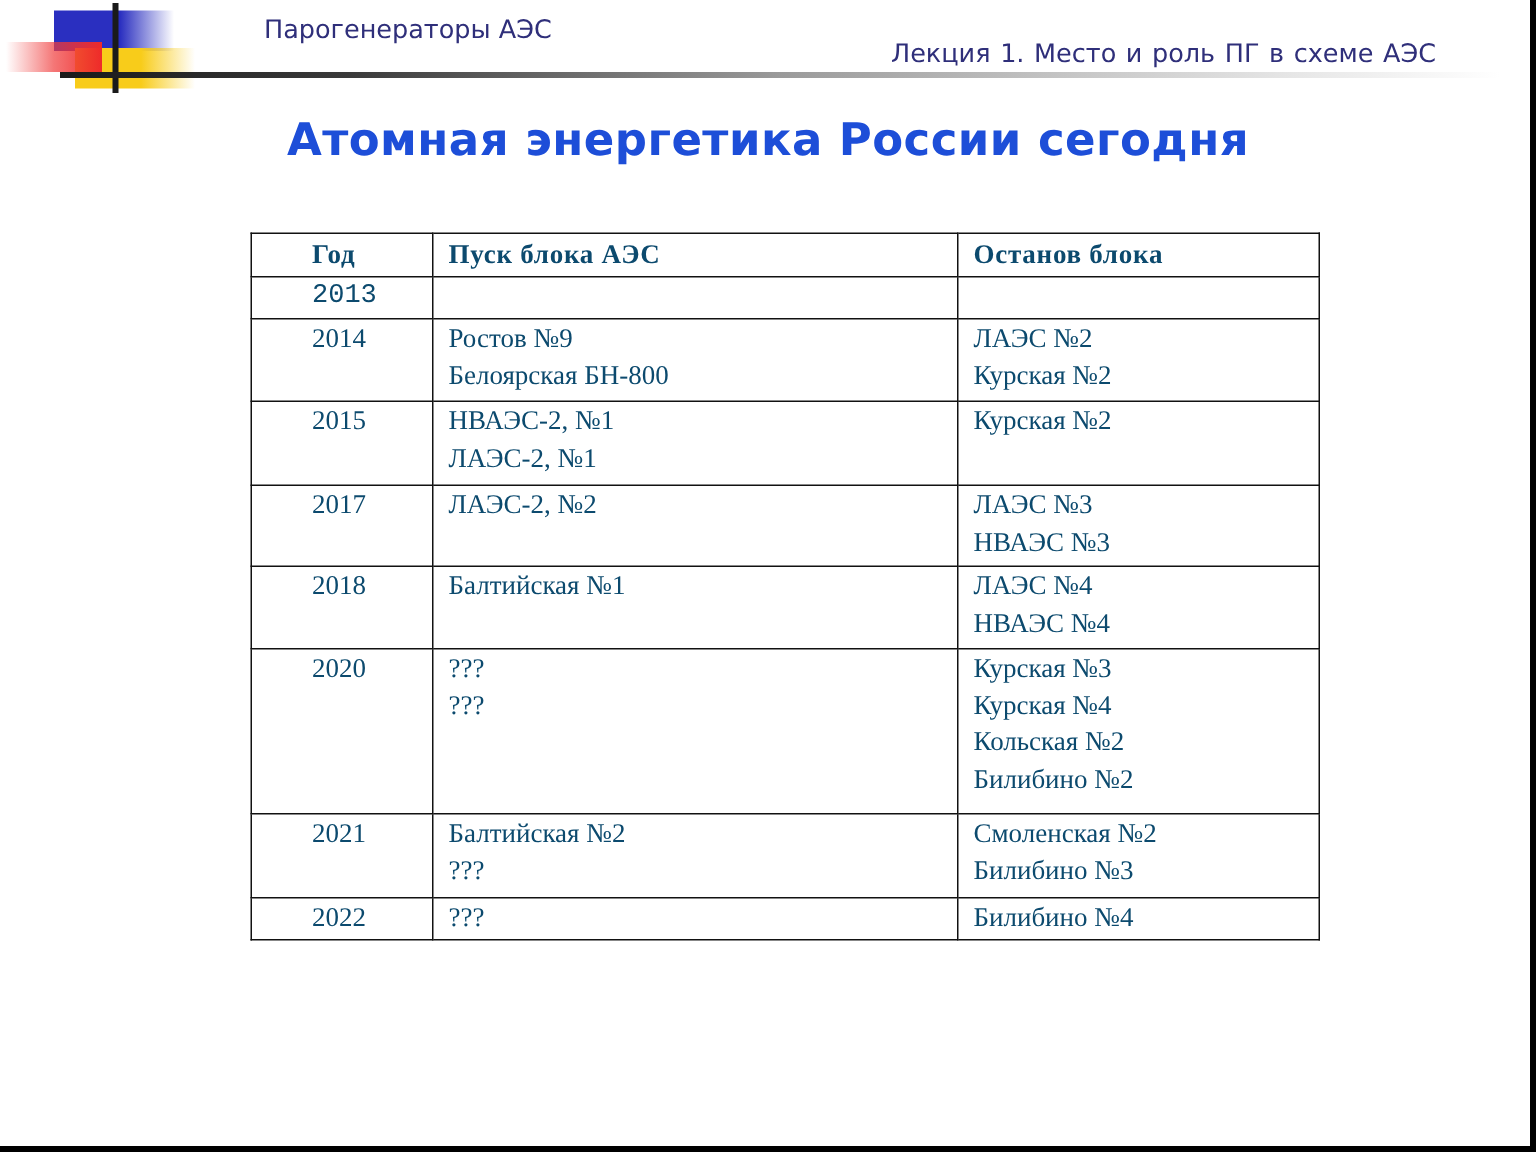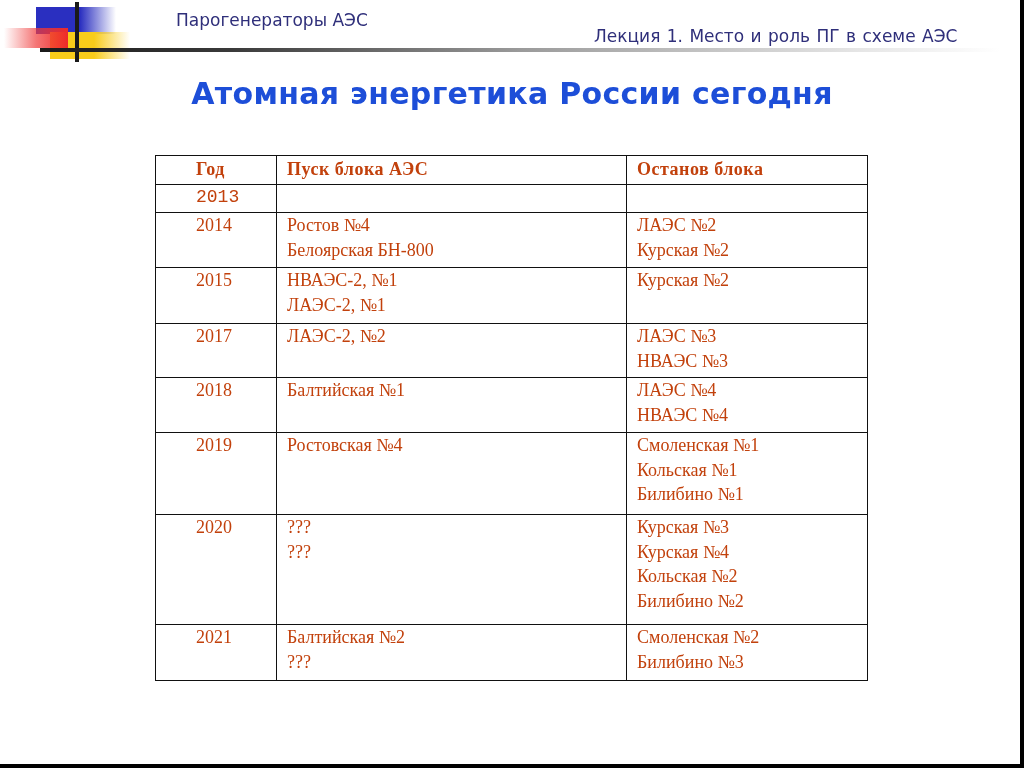--- a/index.html
+++ b/index.html
@@ -23,23 +23,23 @@
     .hrule { position: absolute; left: 40px; top: 48px; width: 960px; height: 4px;
       background: linear-gradient(to right, #1a1a1a 0%, #3a3a3a 20%, #9a9a9a 50%, #e5e5e5 85%, rgba(255,255,255,0) 100%); }
 
     .hdr-left { position: absolute; left: 128px; top: 10px; font-size: 17px; color: #2f2f7a; margin-left: 48px; }
     .hdr-right { position: absolute; left: 594px; top: 10px; font-size: 17px; color: #2f2f7a; word-spacing: 1px; margin-top: 16px; }
 
     .title { position: absolute; left: 0; width: 1024px; top: 76px; text-align: center;
       font-size: 30px; font-weight: bold; color: #1d4ed8; letter-spacing: 0.3px; }
 
     table.grid {
-      position: absolute; left: 155px; top: 155px; width: 712px;
+      position: absolute; left: 167px; top: 155px; width: 712px;
       border-collapse: collapse; table-layout: fixed;
-      font-family: "Liberation Serif", "DejaVu Serif", serif; font-size: 18px; color: #c2410c;
+      font-family: "Liberation Serif", "DejaVu Serif", serif; font-size: 18px; color: #0c4a6e;
     }
     table.grid td, table.grid th {
       border: 1px solid #111; vertical-align: top; padding: 0 10px; line-height: 24.5px;
       text-align: left;
     }
     table.grid th { font-weight: bold; height: 27px; padding-top: 1px; letter-spacing: 0.5px; }
     table.grid col.c-year { width: 121px; }
     table.grid col.c-start { width: 350px; }
     table.grid col.c-stop { width: 241px; }
     table.grid td.year, table.grid th.year { padding-left: 40px; }
@@ -79,21 +79,21 @@
   </thead>
   <tbody id="tbody">
       <tr style="height: 28px; font-family: Liberation Mono, monospace;">
         <td class="year">2013</td>
         <td></td>
         <td></td>
       </tr>
       <tr style="height: 55px;">
         <td class="year">2014</td>
         <td>
-          <span class="line">Ростов №4</span>
+          <span class="line">Ростов №9</span>
           <span class="line">Белоярская  БН-800</span>
         </td>
         <td>
           <span class="line">ЛАЭС №2</span>
           <span class="line">Курская №2</span>
         </td>
       </tr>
       <tr style="height: 56px;">
         <td class="year">2015</td>
         <td>
@@ -117,31 +117,20 @@
       <tr style="height: 55px;">
         <td class="year">2018</td>
         <td>
           <span class="line">Балтийская №1</span>
         </td>
         <td>
           <span class="line">ЛАЭС №4</span>
           <span class="line">НВАЭС №4</span>
         </td>
       </tr>
-      <tr style="height: 82px;">
-        <td class="year">2019</td>
-        <td>
-          <span class="line">Ростовская №4</span>
-        </td>
-        <td>
-          <span class="line">Смоленская №1</span>
-          <span class="line">Кольская №1</span>
-          <span class="line">Билибино №1</span>
-        </td>
-      </tr>
       <tr style="height: 110px;">
         <td class="year">2020</td>
         <td>
           <span class="line">???</span>
           <span class="line">???</span>
         </td>
         <td>
           <span class="line">Курская №3</span>
           <span class="line">Курская №4</span>
           <span class="line">Кольская №2</span>
@@ -152,14 +141,23 @@
         <td class="year">2021</td>
         <td>
           <span class="line">Балтийская №2</span>
           <span class="line">???</span>
         </td>
         <td>
           <span class="line">Смоленская №2</span>
           <span class="line">Билибино №3</span>
         </td>
       </tr>
+      <tr style="height: 28px;">
+        <td class="year">2022</td>
+        <td>
+          <span class="line">???</span>
+        </td>
+        <td>
+          <span class="line">Билибино №4</span>
+        </td>
+      </tr>
     </tbody>
 </table>
 
 </body></html>

